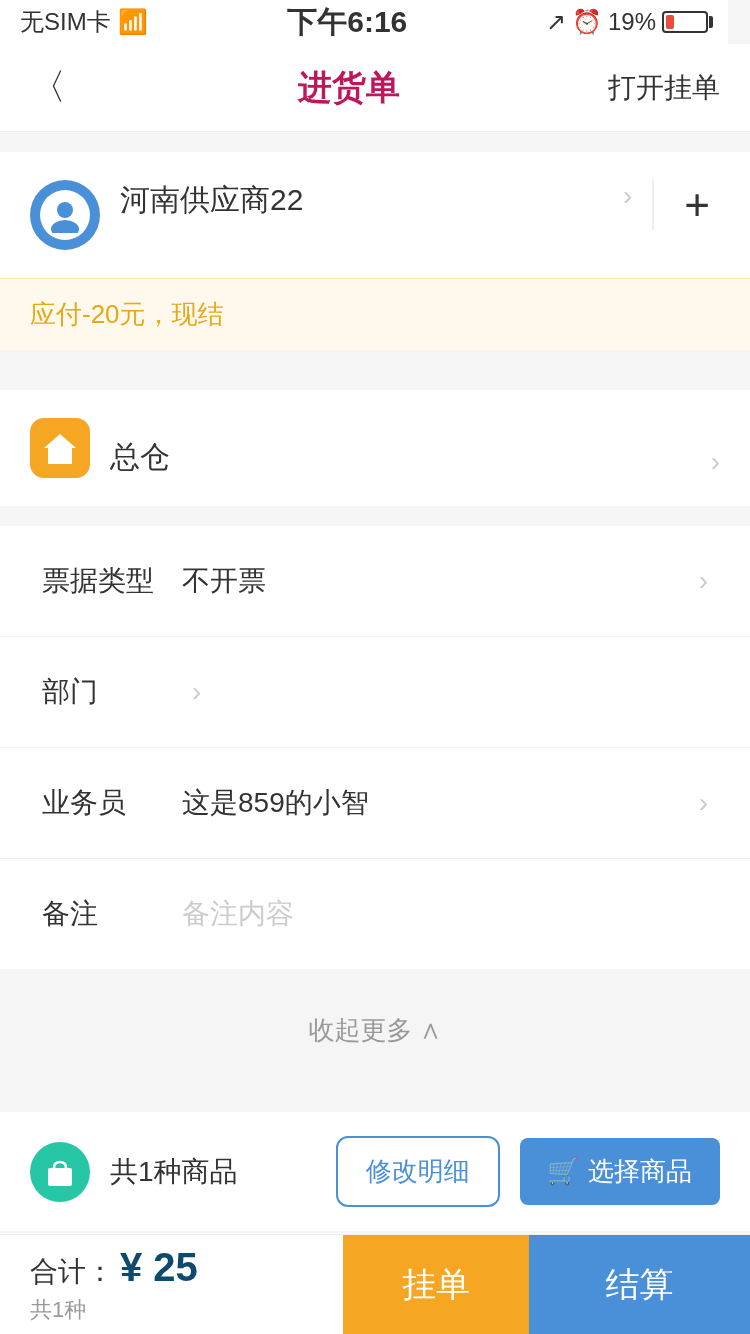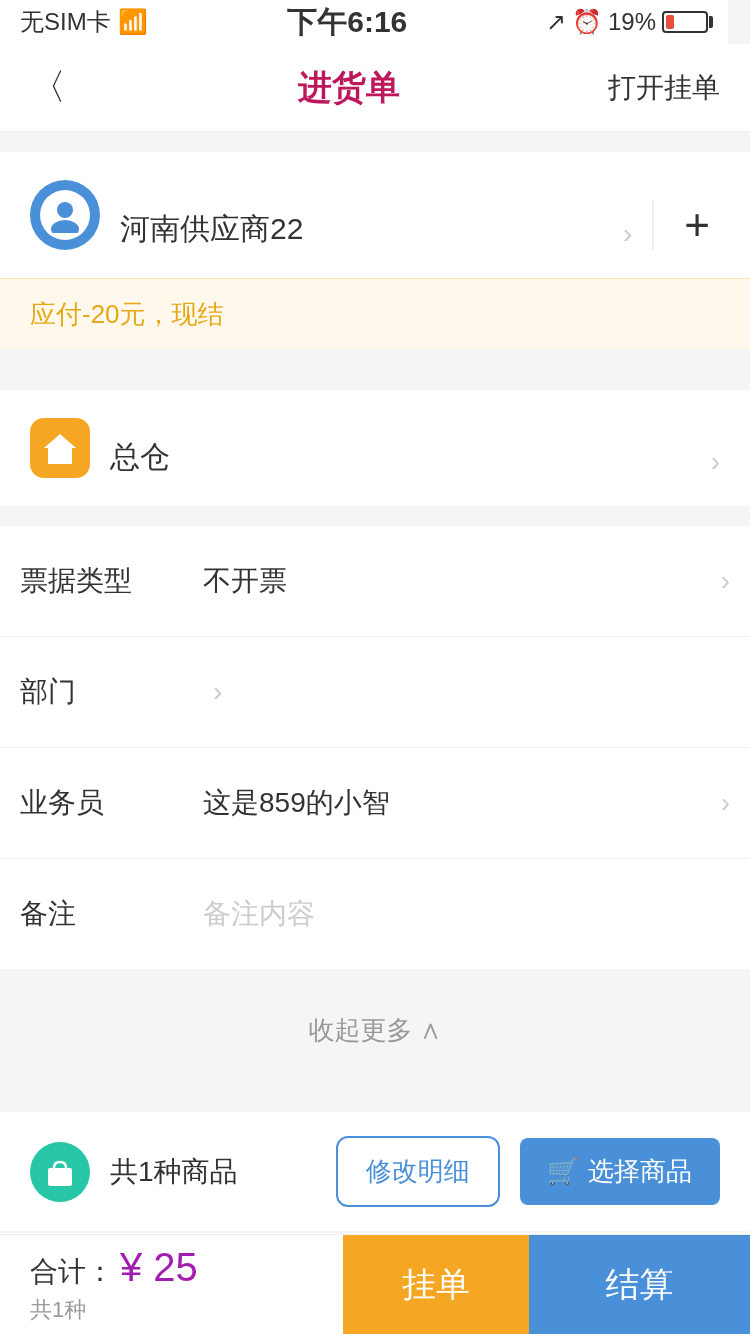--- a/index.html
+++ b/index.html
@@ -92,21 +92,21 @@
     
     .card-section {
       background: #fff;
       margin-bottom: 0;
     }
 
     
     .supplier-row {
       background: #fff;
       display: flex;
-      align-items: flex-end;
+      align-items: flex-start;
       padding: 28px 30px;
       border-bottom: none;
     }
     .supplier-avatar {
       width: 70px;
       height: 70px;
       border-radius: 50%;
       background: #4a90d9;
       display: flex;
       align-items: center;
@@ -181,23 +181,22 @@
       flex: 1;
       font-size: 30px;
       color: #333;
     }
 
     
     .form-row {
       background: #fff;
       display: flex;
       align-items: center;
-      padding: 36px 20px;
+      padding: 36px 42px;
       border-top: 1px solid #f0f0f0;
-      gap: 43px;
     }
     .form-label {
       font-size: 28px;
       color: #333;
       width: 140px;
       flex-shrink: 0;
     }
     .form-value {
       flex: 1;
       font-size: 28px;
@@ -333,22 +332,22 @@
     }
     .total-label {
       font-size: 28px;
       color: #333;
       display: flex;
       align-items: baseline;
       gap: 6px;
     }
     .total-amount {
       font-size: 40px;
-      font-weight: 400;
-      color: #a21caf;
+      font-weight: 700;
+      color: #0c4a6e;
     }
     .total-count {
       font-size: 22px;
       color: #999;
       margin-top: 4px;
     }
     .btn-hangsingle {
       width: 186px;
       background: #f5a623;
       color: #fff;

